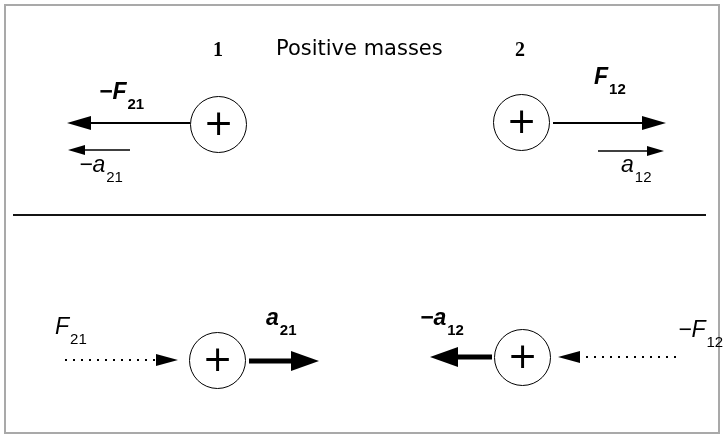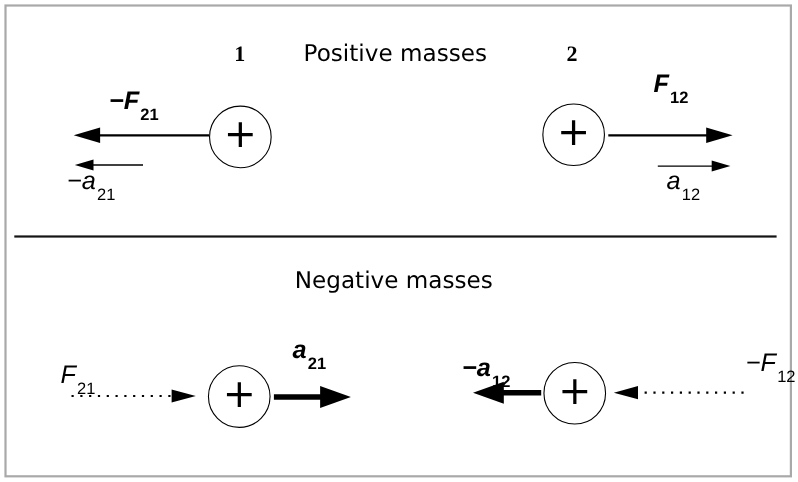--- a/index.html
+++ b/index.html
@@ -75,65 +75,64 @@
     <line x1="125" y1="10" x2="22" y2="10" stroke="#000" stroke-width="2"></line>
     <polygon points="2,10 26,3 26,17" fill="#000"></polygon>
   </svg>
   <div class="sym bold" style="left:99px;top:80px">
     <span class="main">−F</span><span class="sub">21</span>
   </div>
   <svg class="arrow" style="left:66px;top:143px" width="66" height="14" viewBox="0 0 66 14">
     <line x1="64" y1="7" x2="14" y2="7" stroke="#000" stroke-width="1.3"></line>
     <polygon points="2,7 19,2 19,12" fill="#000"></polygon>
   </svg>
-  <div class="sym" style="left:61px;top:153px">
+  <div class="sym" style="left:79px;top:153px">
     <span class="main">−a</span><span class="sub">21</span>
   </div>
 
   <div class="circle" style="left:493px;top:94px">
     <span class="plus">+</span>
   </div>
   <svg class="arrow" style="left:553px;top:113px" width="115" height="20" viewBox="0 0 115 20">
     <line x1="0" y1="10" x2="93" y2="10" stroke="#000" stroke-width="2"></line>
     <polygon points="113,10 89,3 89,17" fill="#000"></polygon>
   </svg>
   <div class="sym bold" style="left:594px;top:65px">
     <span class="main">F</span><span class="sub">12</span>
   </div>
   <svg class="arrow" style="left:598px;top:144px" width="68" height="14" viewBox="0 0 68 14">
     <line x1="0" y1="7" x2="52" y2="7" stroke="#000" stroke-width="1.3"></line>
     <polygon points="66,7 49,2 49,12" fill="#000"></polygon>
   </svg>
-  <div class="sym" style="left:606px;top:153px">
+  <div class="sym" style="left:621px;top:153px">
     <span class="main">a</span><span class="sub">12</span>
   </div>
 
   <div class="divider"></div>
 
-  <div class="abs title-sans" style="left:268px;top:243px">Negative masses</div>
 
-  <div class="sym" style="left:55px;top:329px">
+  <div class="sym" style="left:55px;top:315px">
     <span class="main">F</span><span class="sub">21</span>
   </div>
   <svg class="arrow" style="left:63px;top:350px" width="117" height="20" viewBox="0 0 117 20">
     <line x1="2" y1="10" x2="94" y2="10" stroke="#000" stroke-width="2" stroke-dasharray="2 6"></line>
     <polygon points="115,10 93,4 93,16" fill="#000"></polygon>
   </svg>
   <div class="circle" style="left:189px;top:332px">
     <span class="plus">+</span>
   </div>
   <svg class="arrow" style="left:249px;top:349px" width="72" height="24" viewBox="0 0 72 24">
     <line x1="0" y1="12" x2="44" y2="12" stroke="#000" stroke-width="5"></line>
     <polygon points="70,12 42,2 42,22" fill="#000"></polygon>
   </svg>
   <div class="sym bold" style="left:266px;top:306px">
     <span class="main">a</span><span class="sub">21</span>
   </div>
 
-  <div class="sym bold" style="left:420px;top:323px">
+  <div class="sym bold" style="left:420px;top:306px">
     <span class="main">−a</span><span class="sub">12</span>
   </div>
   <svg class="arrow" style="left:428px;top:345px" width="64" height="24" viewBox="0 0 64 24">
     <line x1="64" y1="12" x2="28" y2="12" stroke="#000" stroke-width="5"></line>
     <polygon points="2,12 30,2 30,22" fill="#000"></polygon>
   </svg>
   <div class="circle" style="left:494px;top:329px">
     <span class="plus">+</span>
   </div>
   <svg class="arrow" style="left:556px;top:347px" width="122" height="20" viewBox="0 0 122 20">

